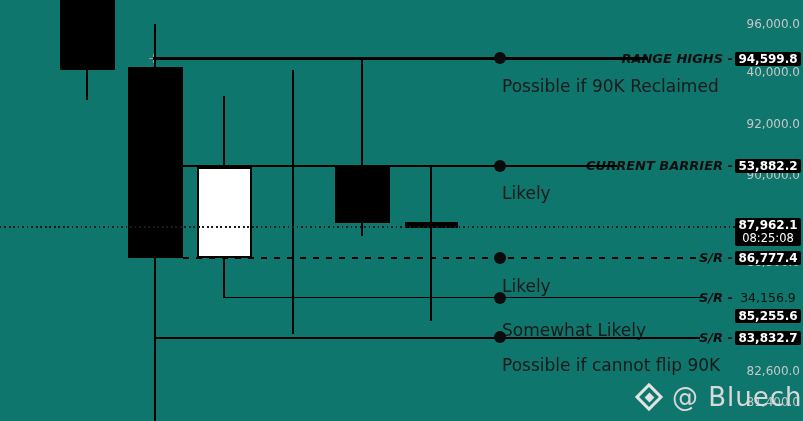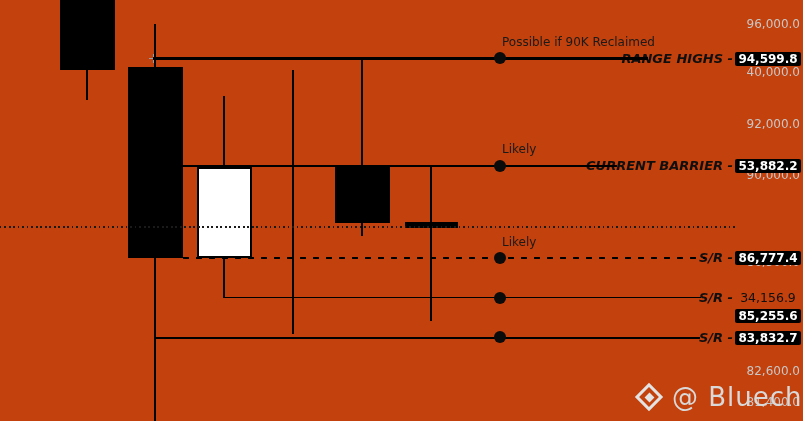--- a/index.html
+++ b/index.html
@@ -1,33 +1,33 @@
 <!DOCTYPE html>
 <html><head>
 <meta charset="utf-8">
 <style>
   html,body{margin:0;padding:0;background:#fff;overflow:hidden;}
-  .stage{position:relative;width:803px;height:421px;background:#c2410c;
+  .stage{position:relative;width:803px;height:421px;background:#0f766e;
          font-family:"DejaVu Sans","Liberation Sans",sans-serif;}
   
   .tick{position:absolute;right:3px;z-index:1;color:#c7c7c7;font-size:12px;
         line-height:13px;white-space:nowrap;text-align:right;}
   
   .cndl{position:absolute;z-index:2;}
   .wick{position:absolute;background:#000;}
   .bodyf{position:absolute;background:#000;}
   .bodyh{position:absolute;background:#fff;border:2px solid #000;box-sizing:border-box;}
   
   .lvl{position:absolute;z-index:4;background:#000;}
   .lvl.dashed{background:repeating-linear-gradient(to right,#000 0 6px,transparent 6px 13px);}
   .dotline{position:absolute;z-index:5;height:2px;
            background:repeating-linear-gradient(to right,#1a1a1a 0 1.5px,transparent 1.5px 4.5px);}
   .dot{position:absolute;z-index:6;width:12px;height:12px;border-radius:50%;background:#0b0b0b;}
   
-  .ann{position:absolute;z-index:3;color:#1a1a1a;font-size:12px;line-height:14px;white-space:nowrap;}
+  .ann{position:absolute;z-index:3;color:#1a1a1a;font-size:17px;line-height:14px;white-space:nowrap;margin-top:44px;}
   .lab{position:absolute;z-index:3;right:70px;color:#0f0f0f;font-size:13px;line-height:14px;
        font-style:italic;font-weight:700;white-space:nowrap;text-align:right;}
   .badge{position:absolute;z-index:7;right:2px;width:62px;background:#000;color:#fff;
          font-size:12px;font-weight:700;line-height:14px;text-align:center;border-radius:2px;
          padding:0 2px;white-space:nowrap;}
   .badge .sub{font-weight:400;font-size:11.5px;display:block;line-height:13px;}
   .plainprice{position:absolute;z-index:3;right:4px;width:62px;text-align:center;color:#101010;
               font-size:12.5px;line-height:14px;white-space:nowrap;}
   
   .cross{position:absolute;z-index:3;background:#9e9e9e;}
@@ -98,27 +98,33 @@
   <div class="dot" style="left:494px;top:252px;"></div>
   <div class="dot" style="left:494px;top:292px;"></div>
   <div class="dot" style="left:494px;top:331px;"></div>
 
   <div class="cross" style="left:149px;top:57.5px;width:9px;height:1px;"></div>
   <div class="cross" style="left:153px;top:53.5px;width:1px;height:9px;"></div>
 
   <div class="ann" style="left:502px;top:35px;">Possible if 90K Reclaimed</div>
   <div class="ann" style="left:502px;top:142px;">Likely</div>
   <div class="ann" style="left:502px;top:235px;">Likely</div>
+  <div class="ann" style="left:502px;top:279px;">Somewhat Likely</div>
+  <div class="ann" style="left:502px;top:314px;">Possible if cannot flip 90K</div>
 
   <div class="lab" style="top:52px;">RANGE HIGHS -</div>
   <div class="lab" style="top:159px;">CURRENT BARRIER -</div>
   <div class="lab" style="top:251px;">S/R -</div>
   <div class="lab" style="top:291px;">S/R -</div>
   <div class="lab" style="top:331px;">S/R -</div>
 
   <div class="badge" style="top:52px;margin-left:44px;">94,599.8</div>
   <div class="badge" style="top:159px;">53,882.2</div>
+  <div class="badge" style="top:218px;height:28px;">
+    <span>87,962.1</span>
+    <span class="sub">08:25:08</span>
+  </div>
   <div class="badge" style="top:251px;">86,777.4</div>
   <div class="plainprice" style="top:291px;">34,156.9</div>
   <div class="badge" style="top:309px;">85,255.6</div>
   <div class="badge" style="top:331px;">83,832.7</div>
 
 </div>
 
 </body></html>

